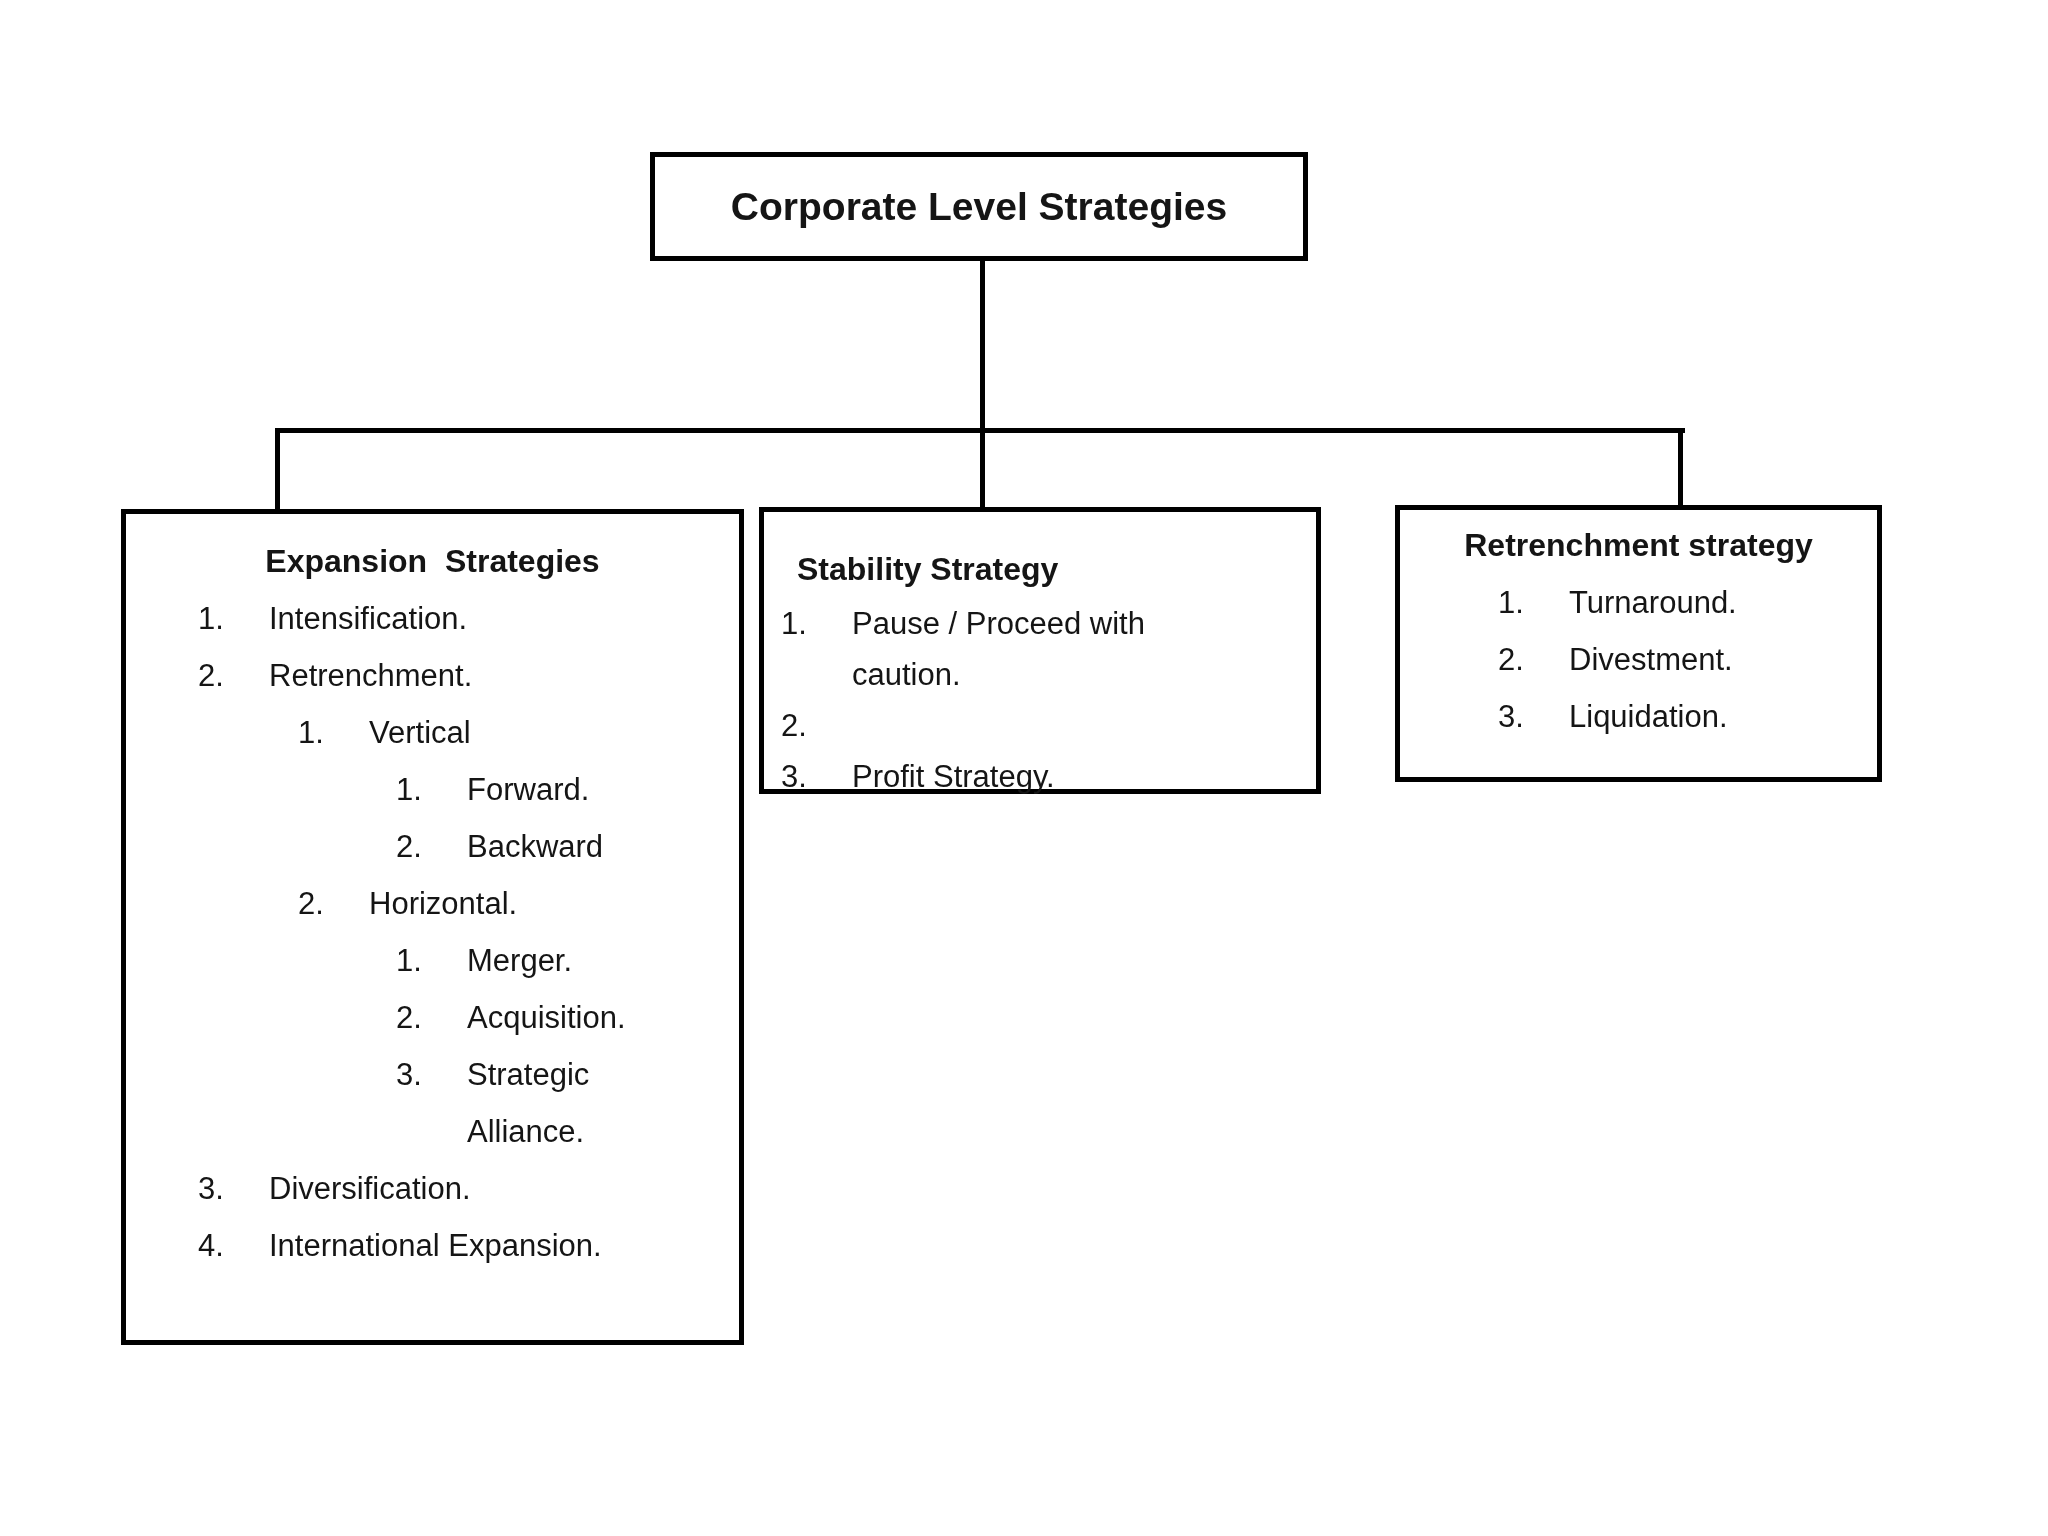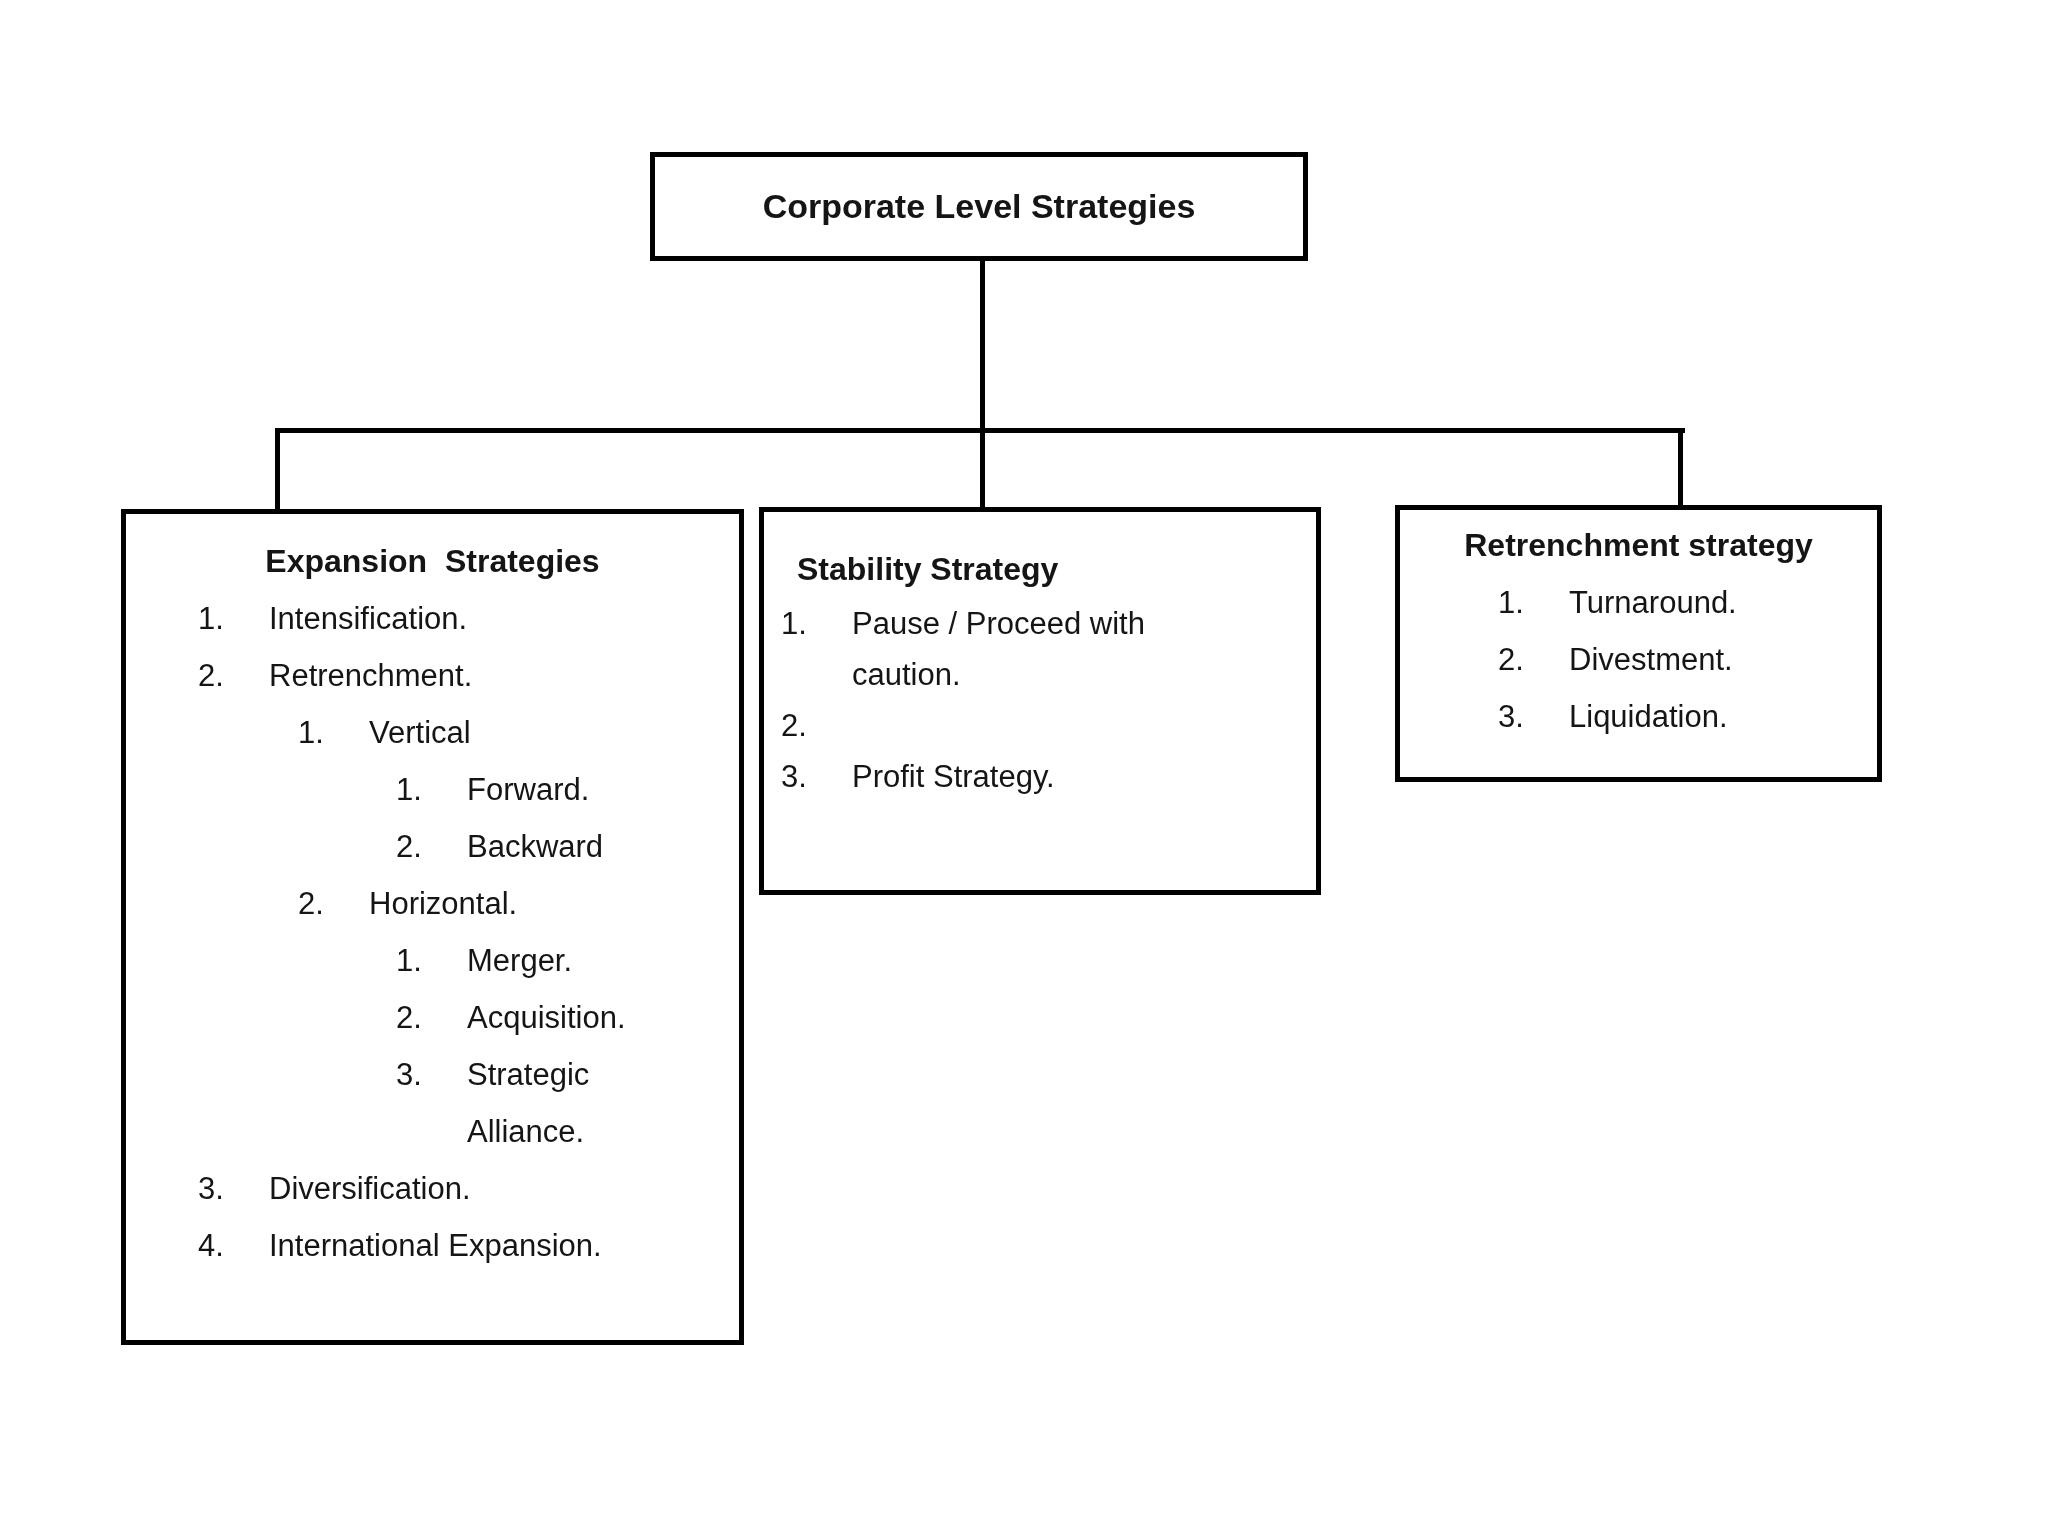--- a/index.html
+++ b/index.html
@@ -42,30 +42,30 @@
     flex: none;
     width: 71px;
   }
   
   #box-root {
     left: 650px; top: 152px; width: 658px; height: 109px;
     display: flex; align-items: center; justify-content: center;
   }
   #box-root .root-title {
     font-weight: bold;
-    font-size: 34px;
+    font-size: 39px;
   }
   
   #box-expansion { left: 121px; top: 509px; width: 623px; height: 836px; padding-top: 19px; }
   #box-expansion .box-title { text-align: center; }
   #box-expansion .lvl1 { padding-left: 72px; }
   #box-expansion .lvl2 { padding-left: 172px; }
   #box-expansion .lvl3 { padding-left: 270px; }
   
-  #box-stability { left: 759px; top: 507px; width: 562px; height: 388px; padding-top: 29px; }
+  #box-stability { left: 759px; top: 507px; width: 562px; height: 287px; padding-top: 29px; }
   #box-stability .box-title { padding-left: 33px; }
   #box-stability .row { line-height: 51px; }
   #box-stability .lvl1 { padding-left: 17px; }
   
   #box-retrench { left: 1395px; top: 505px; width: 487px; height: 277px; padding-top: 7px; }
   #box-retrench .box-title { text-align: center; }
   #box-retrench .lvl1 { padding-left: 98px; }
   
   #c-trunk      { left: 980px;  top: 261px; width: 5px;    height: 246px; }
   #c-bar        { left: 275px;  top: 428px; width: 1410px; height: 5px;  }

